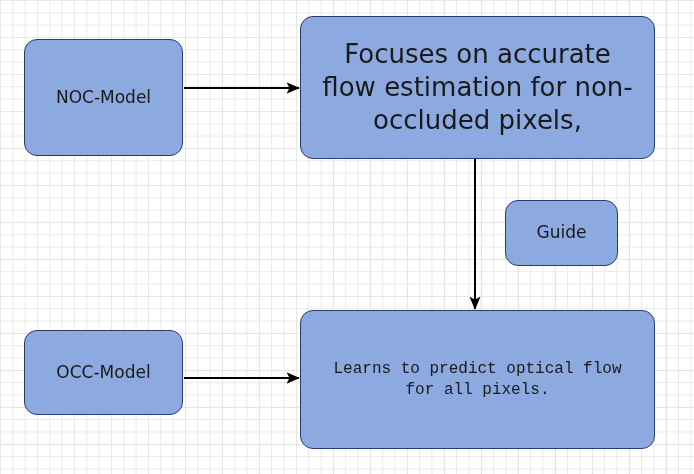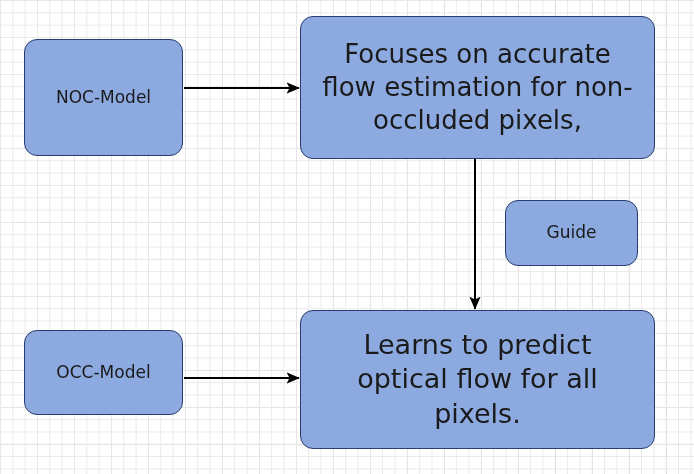--- a/index.html
+++ b/index.html
@@ -56,32 +56,33 @@
     width: 159px; height: 117px;
     font-size: 17px;
   }
   #node-noc-desc {
     left: 300px; top: 16px;
     width: 355px; height: 143px;
     font-size: 26px;
   }
   #node-guide {
     left: 505px; top: 200px;
-    width: 133px; height: 66px;
+    width: 113px; height: 66px;
     font-size: 17px;
   }
   #node-occ-model {
     left: 24px;  top: 330px;
     width: 159px; height: 85px;
     font-size: 17px;
   }
   #node-occ-desc {
     left: 300px; top: 310px;
     width: 355px; height: 139px;
-    font-size: 27px;
+    font-size: 16px;
+    font-family: Liberation Mono, monospace;
   }
 
   
   .connector {
     position: absolute;
     left: 0;
     top: 0;
     width: 694px;
     height: 474px;
     pointer-events: none;

